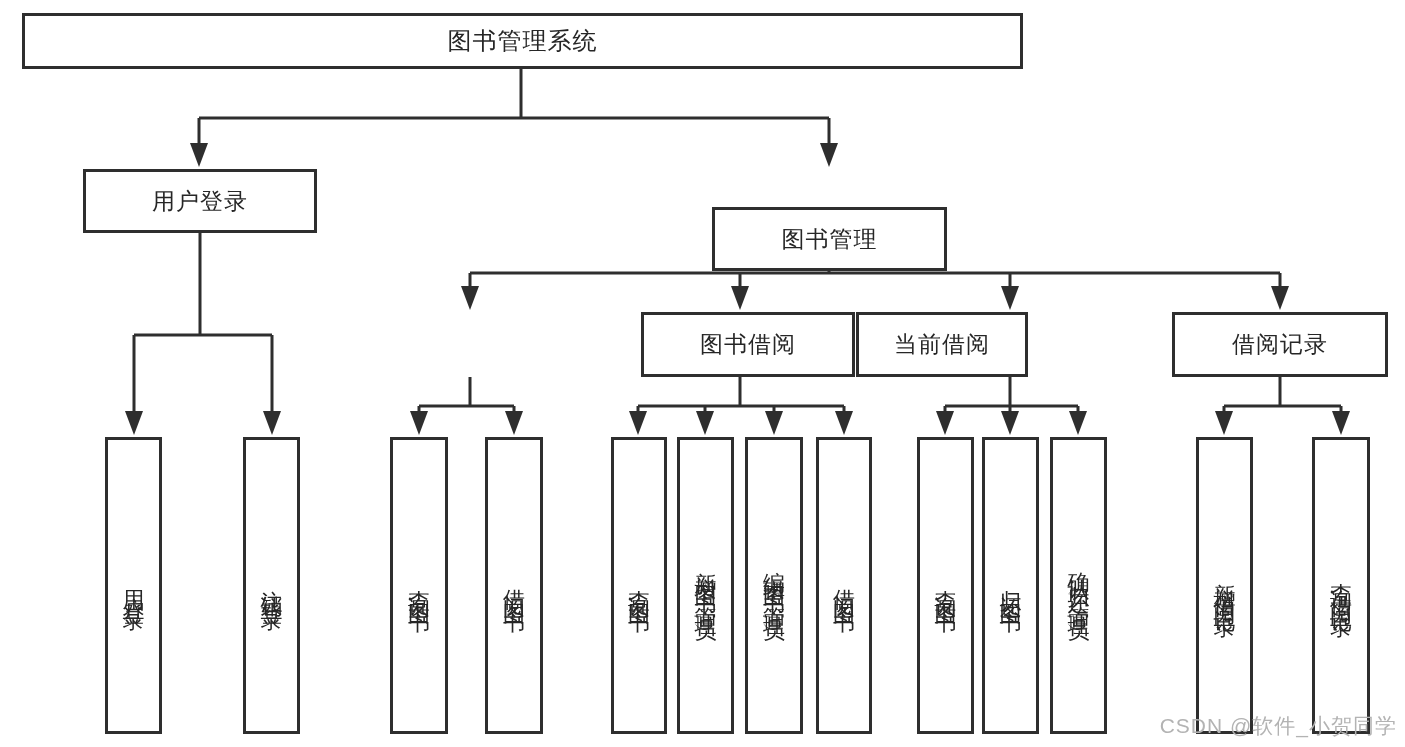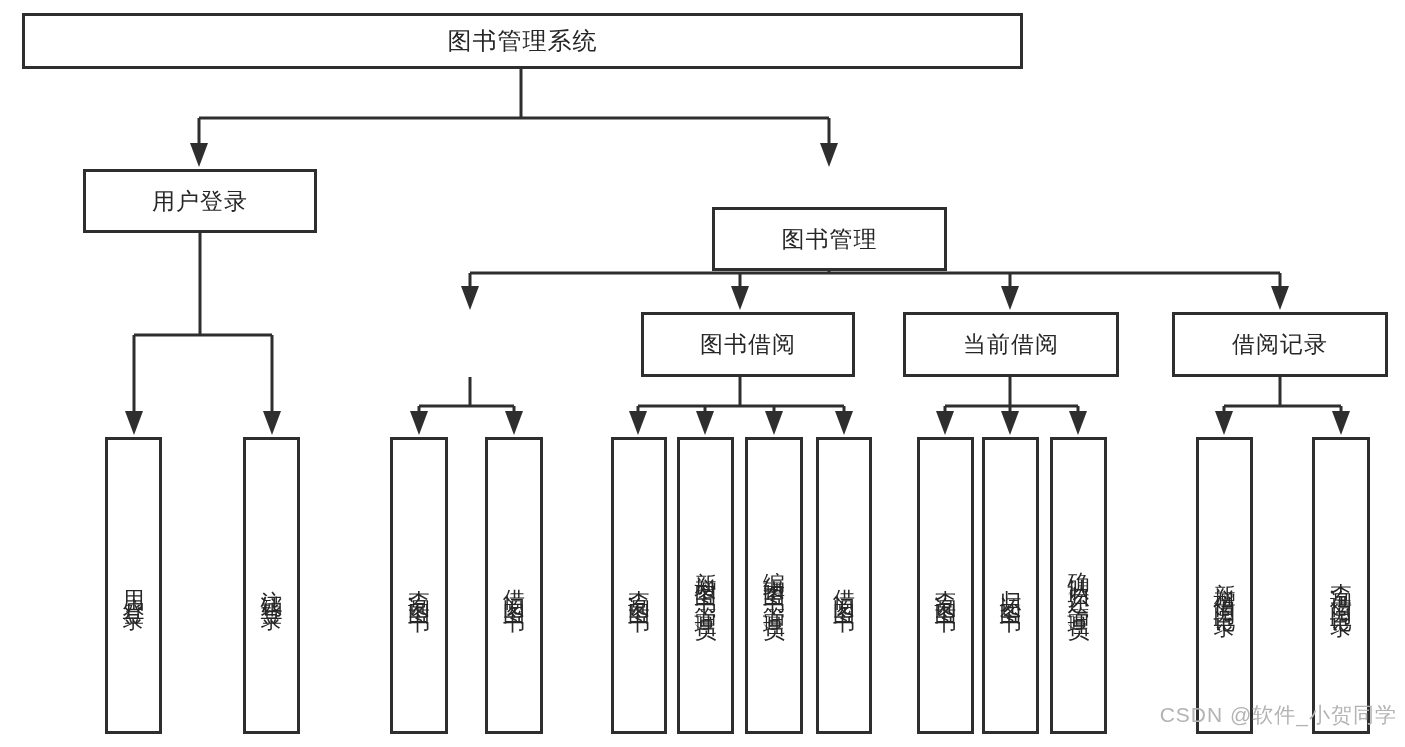--- a/index.html
+++ b/index.html
@@ -44,21 +44,21 @@
   .vbox span {
     writing-mode: vertical-rl;
     text-orientation: mixed;
     font-size: 22px;
     letter-spacing: 7px;
     line-height: 1;
   }
   .watermark {
     position: absolute;
     right: 8px;
-    bottom: 18px;
+    bottom: 7px;
     font-size: 21px;
     color: #b3b3b3;
     letter-spacing: 1px;
     z-index: 3;
     white-space: nowrap;
   }
   svg path {
     stroke: #2e2e2e;
     stroke-width: 3;
     fill: none;
@@ -116,21 +116,21 @@
   <div class="node hbox" style="left:83px; top:169px; width:234px; height:64px;">
     <span>用户登录</span>
   </div>
   <div class="node hbox" style="left:712px; top:169px; width:235px; height:64px;margin-top:38px;">
     <span>图书管理</span>
   </div>
 
   <div class="node hbox" style="left:633px; top:312px; width:214px; height:65px;margin-left:8px;">
     <span>图书借阅</span>
   </div>
-  <div class="node hbox" style="left:903px; top:312px; width:216px; height:65px;">
+  <div class="node hbox" style="left:856px; top:312px; width:172px; height:65px;">
     <span>当前借阅</span>
   </div>
   <div class="node hbox" style="left:1172px; top:312px; width:216px; height:65px;">
     <span>借阅记录</span>
   </div>
 
   <div class="node vbox" style="left:105px; top:437px; width:57px; height:297px;">
     <span>用户登录</span>
   </div>
   <div class="node vbox" style="left:243px; top:437px; width:57px; height:297px;">

